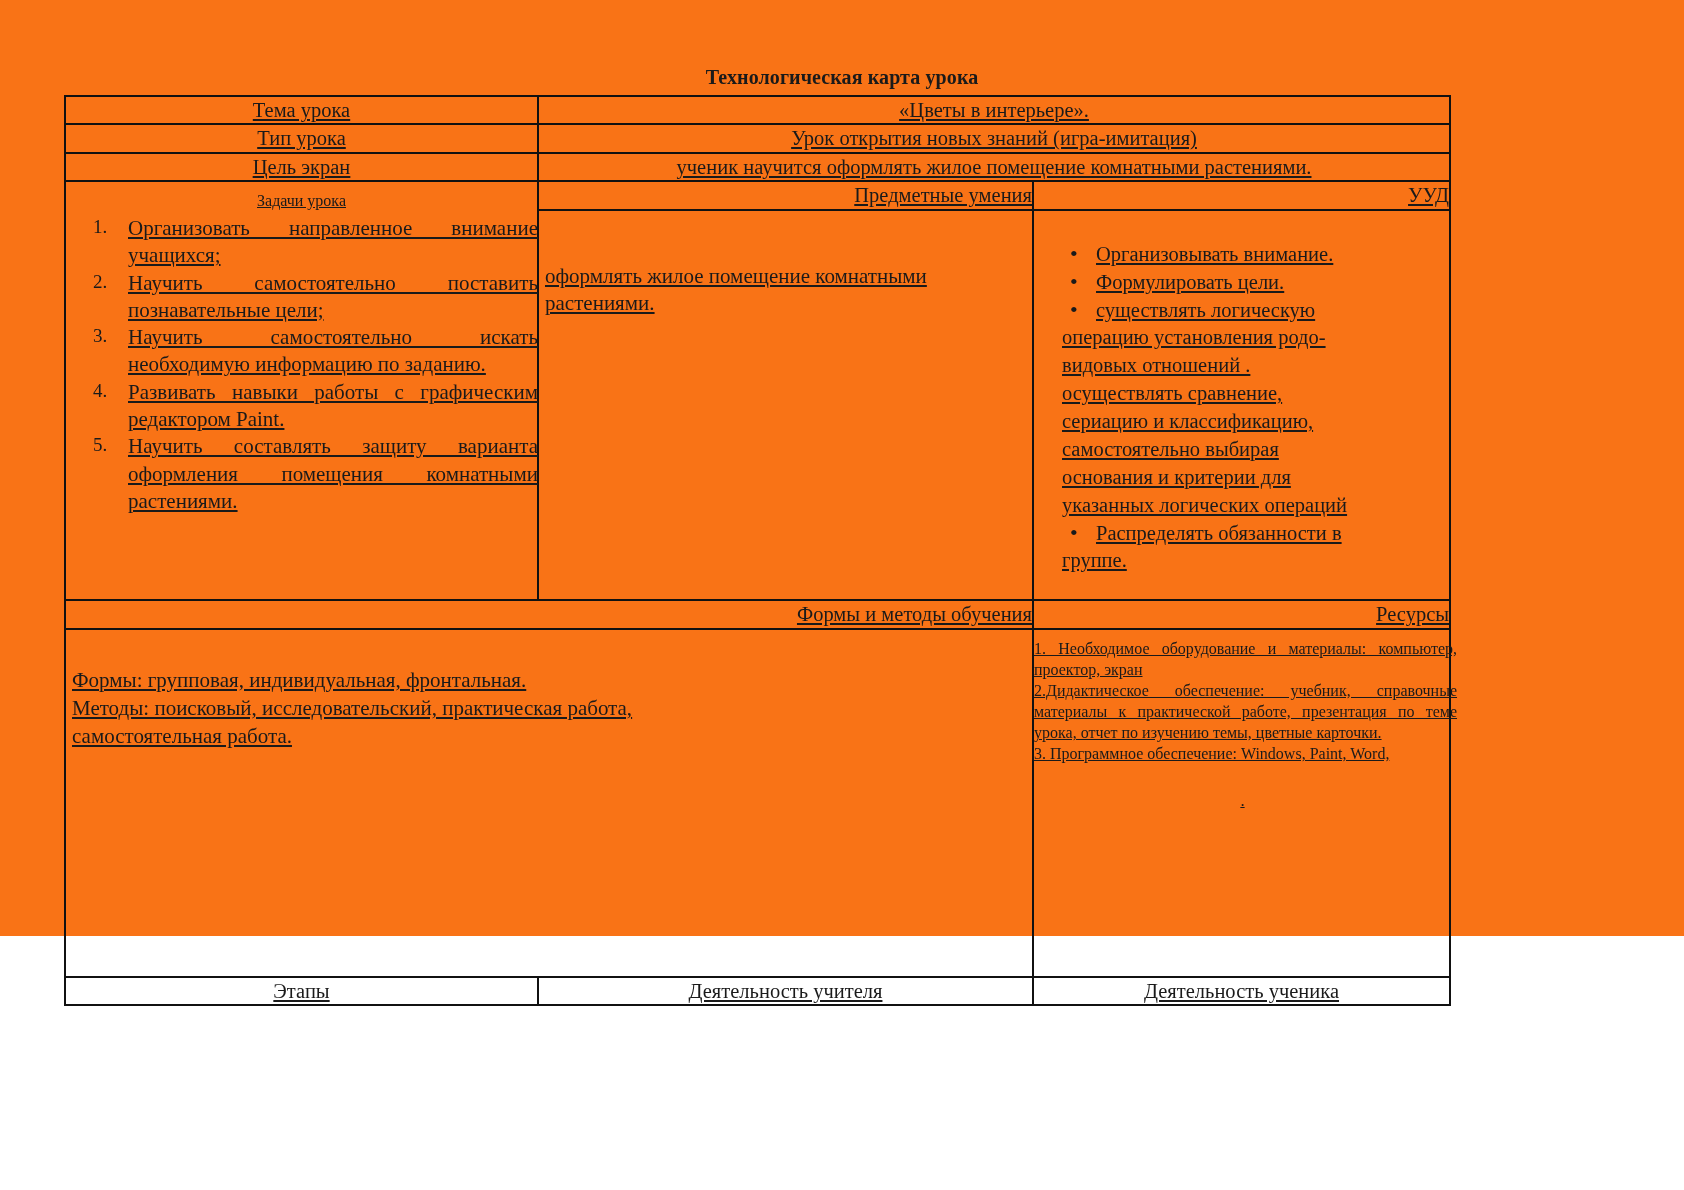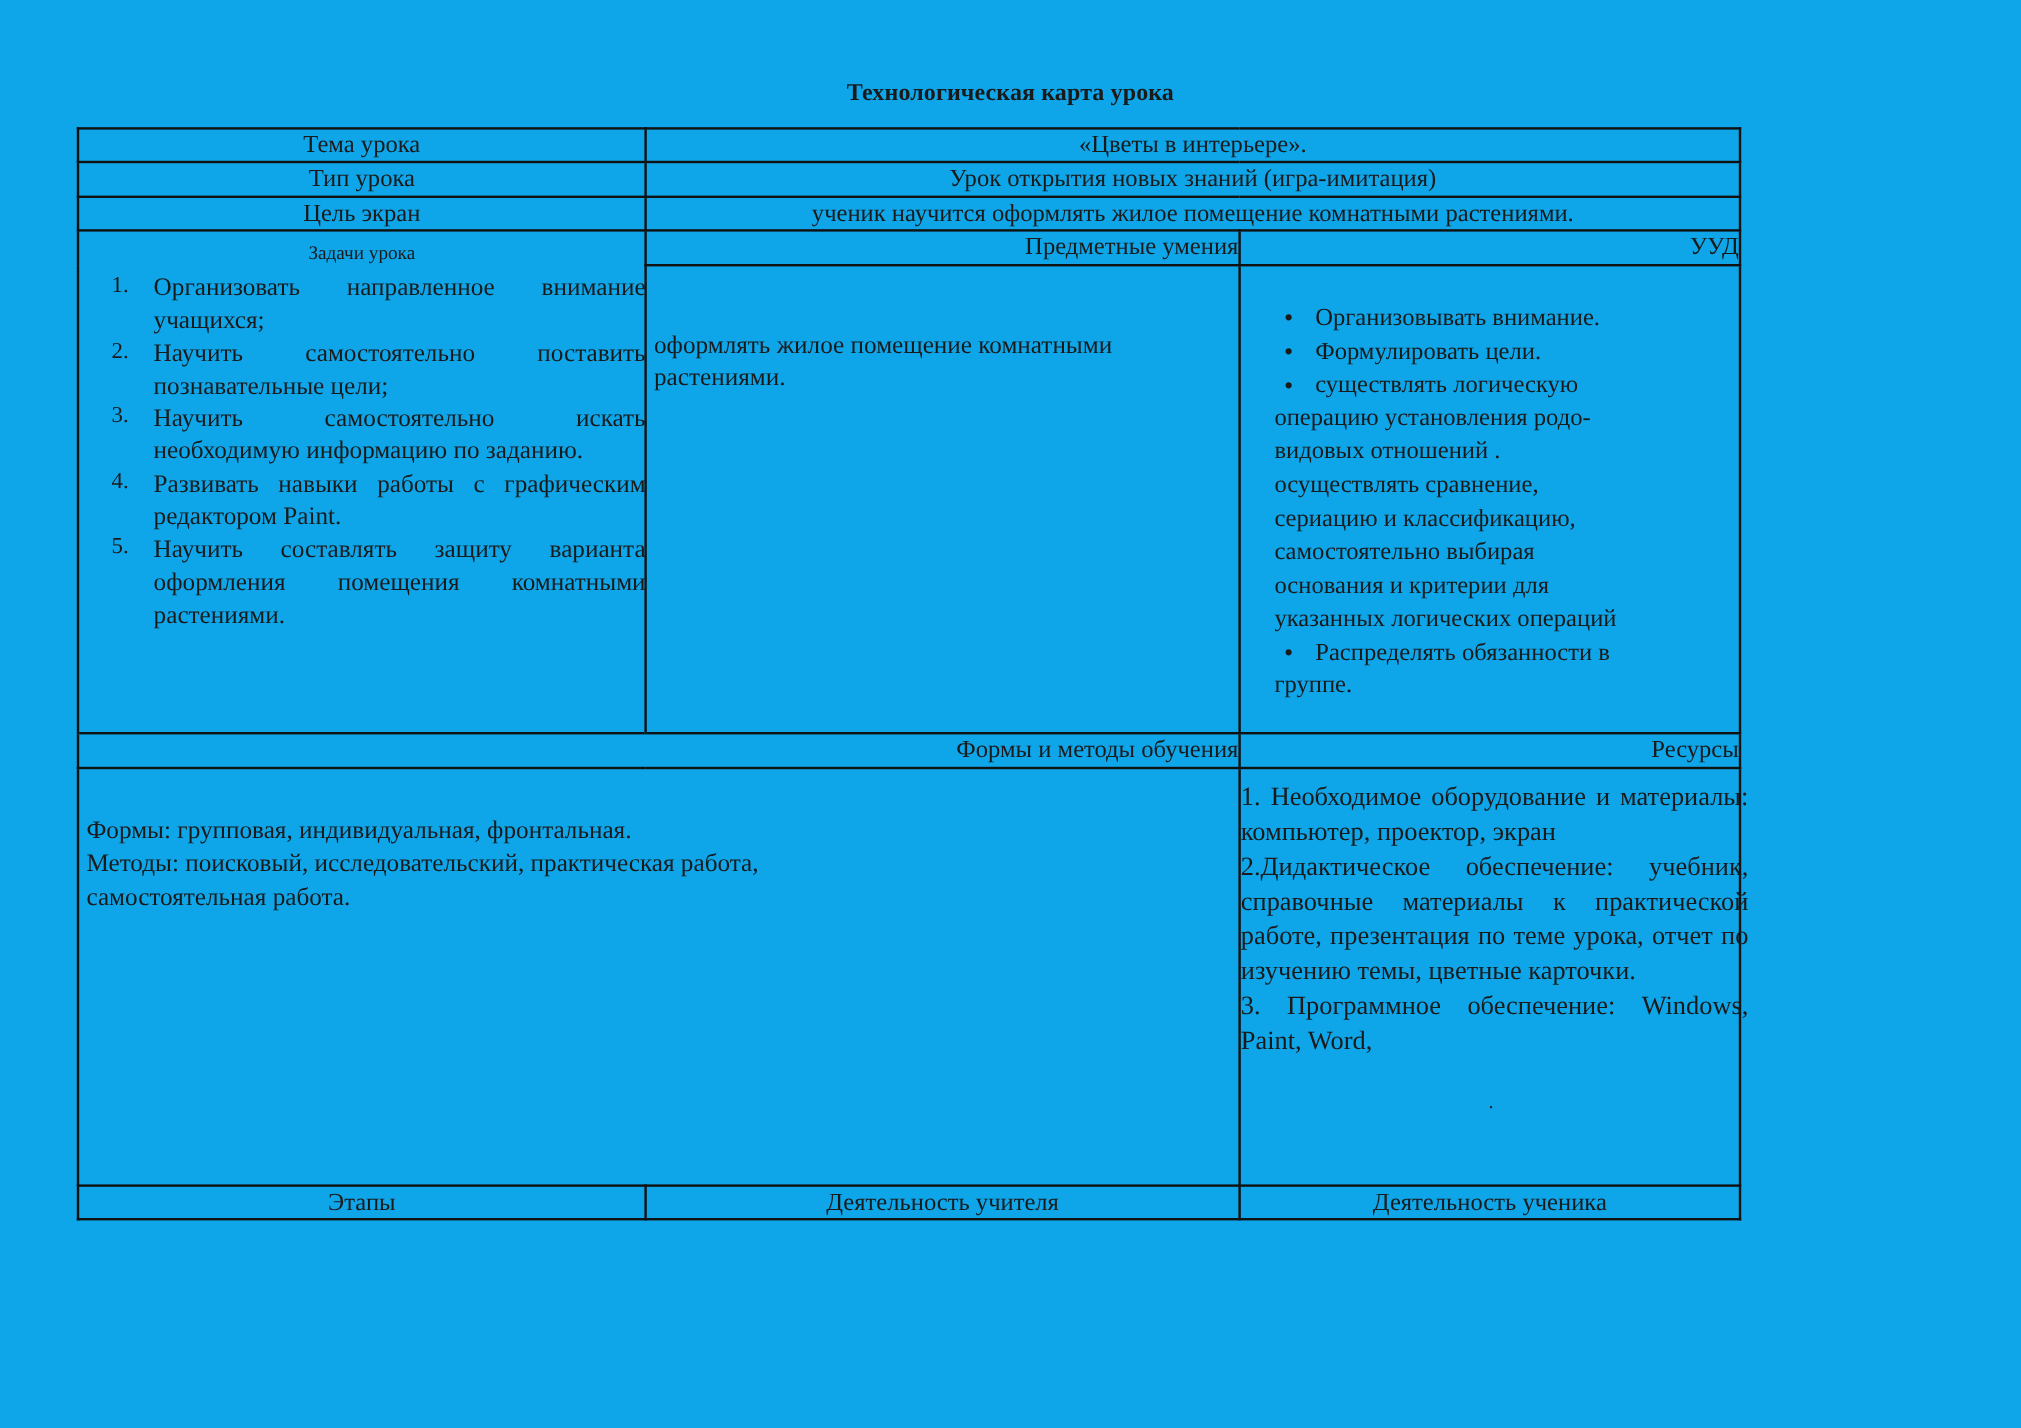--- a/index.html
+++ b/index.html
@@ -10,41 +10,42 @@
   body {
     width: 1684px;
     height: 1190px;
     font-family: "Liberation Serif", "DejaVu Serif", serif;
     color: #1a1a1a;
     overflow: hidden;
   }
   .page {
     position: relative;
     width: 1684px;
-    height: 1190px;
-    background: #0ea5e9;
+    height: 936px;
+    background: #f97316;
   }
   .doc-title {
     position: absolute;
     left: 0;
     top: 66px;
     width: 1684px;
     text-align: center;
     font-weight: bold;
     font-size: 20px;
     letter-spacing: 0.1px;
     font-family: "Liberation Serif", "DejaVu Serif", serif;
   }
   table.tk {
     position: absolute;
     left: 64px;
-    top: 106px;
+    top: 95px;
     width: 1385px;
     border-collapse: collapse;
     table-layout: fixed;
+    text-decoration: underline;
   }
   table.tk td {
     border: 2px solid #111111;
     vertical-align: top;
     padding: 0;
     font-size: 20.5px;
     line-height: 1.29;
   }
 
   
@@ -125,21 +126,21 @@
   .forms-text {
     font-size: 21px;
     line-height: 1.35;
     margin-left: -4px;
   }
 
   .res-list {
     margin: 0;
     padding: 0;
     list-style: none;
-    font-size: 22px;
+    font-size: 16px;
     line-height: 1.32;
     margin-left: -8px;
     margin-right: -14px;
   }
   .res-list li {
     text-align: justify;
     text-align-last: left;
   }
   .res-dot {
     text-align: center;

